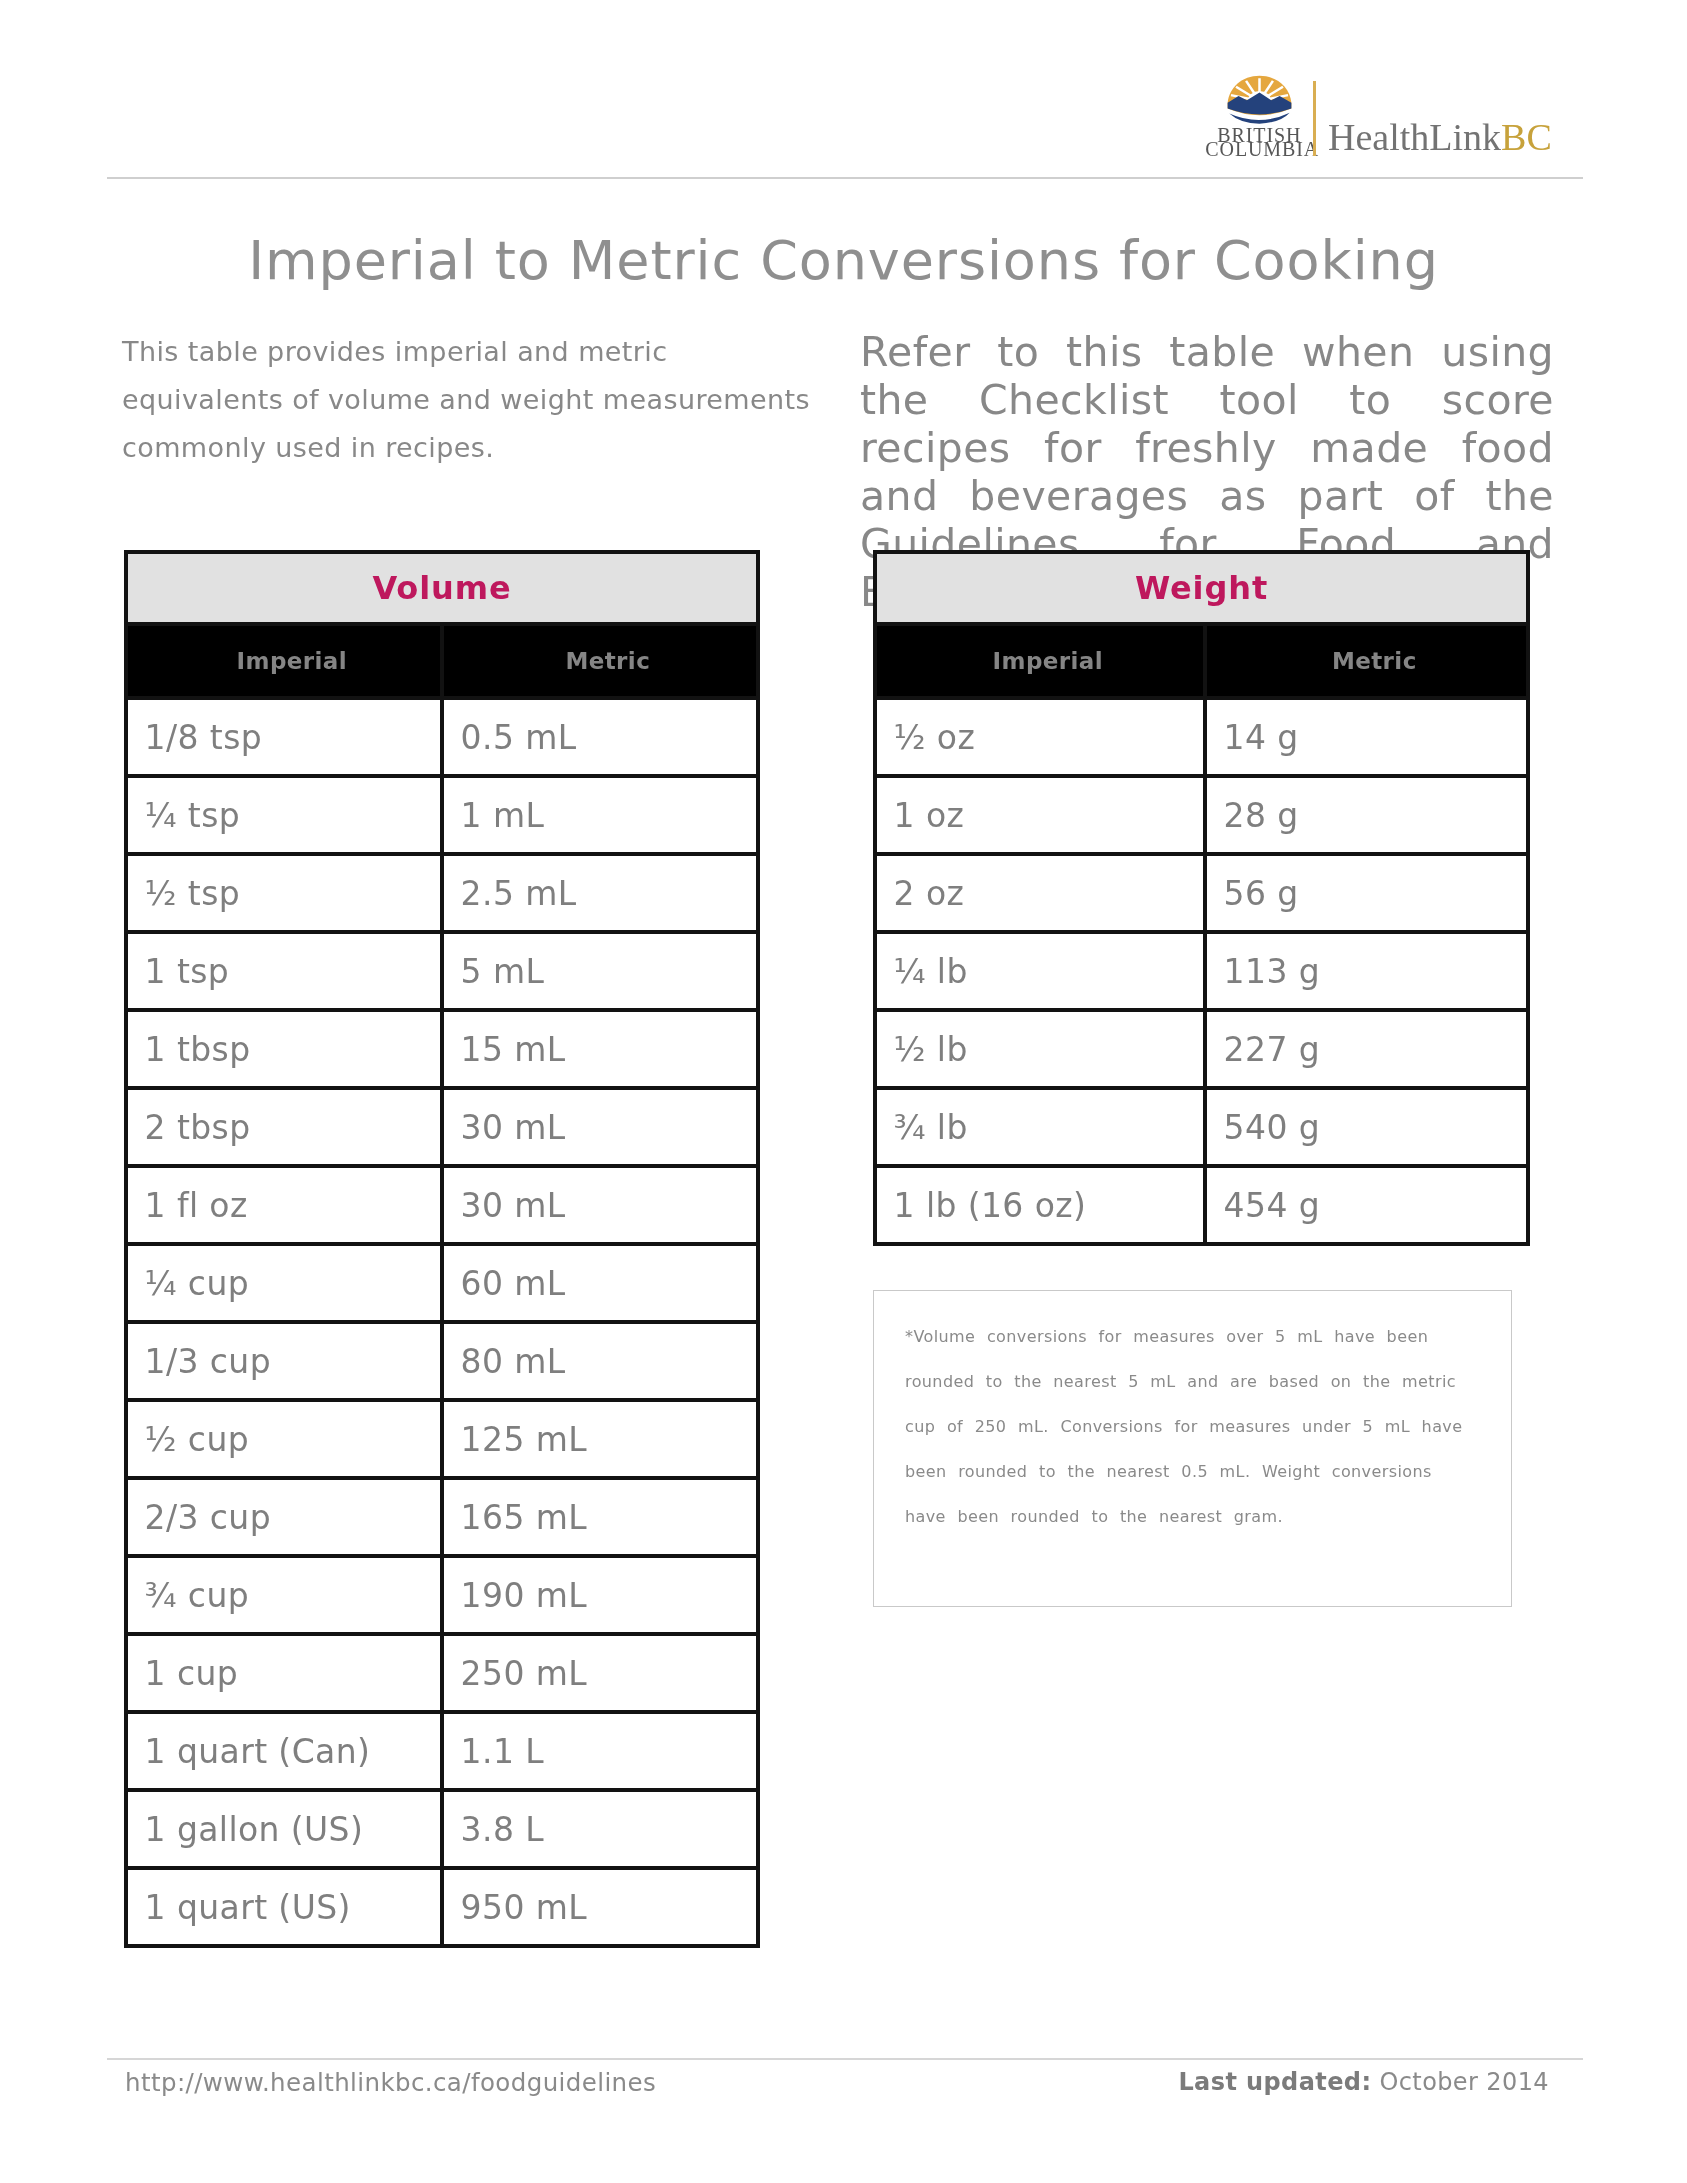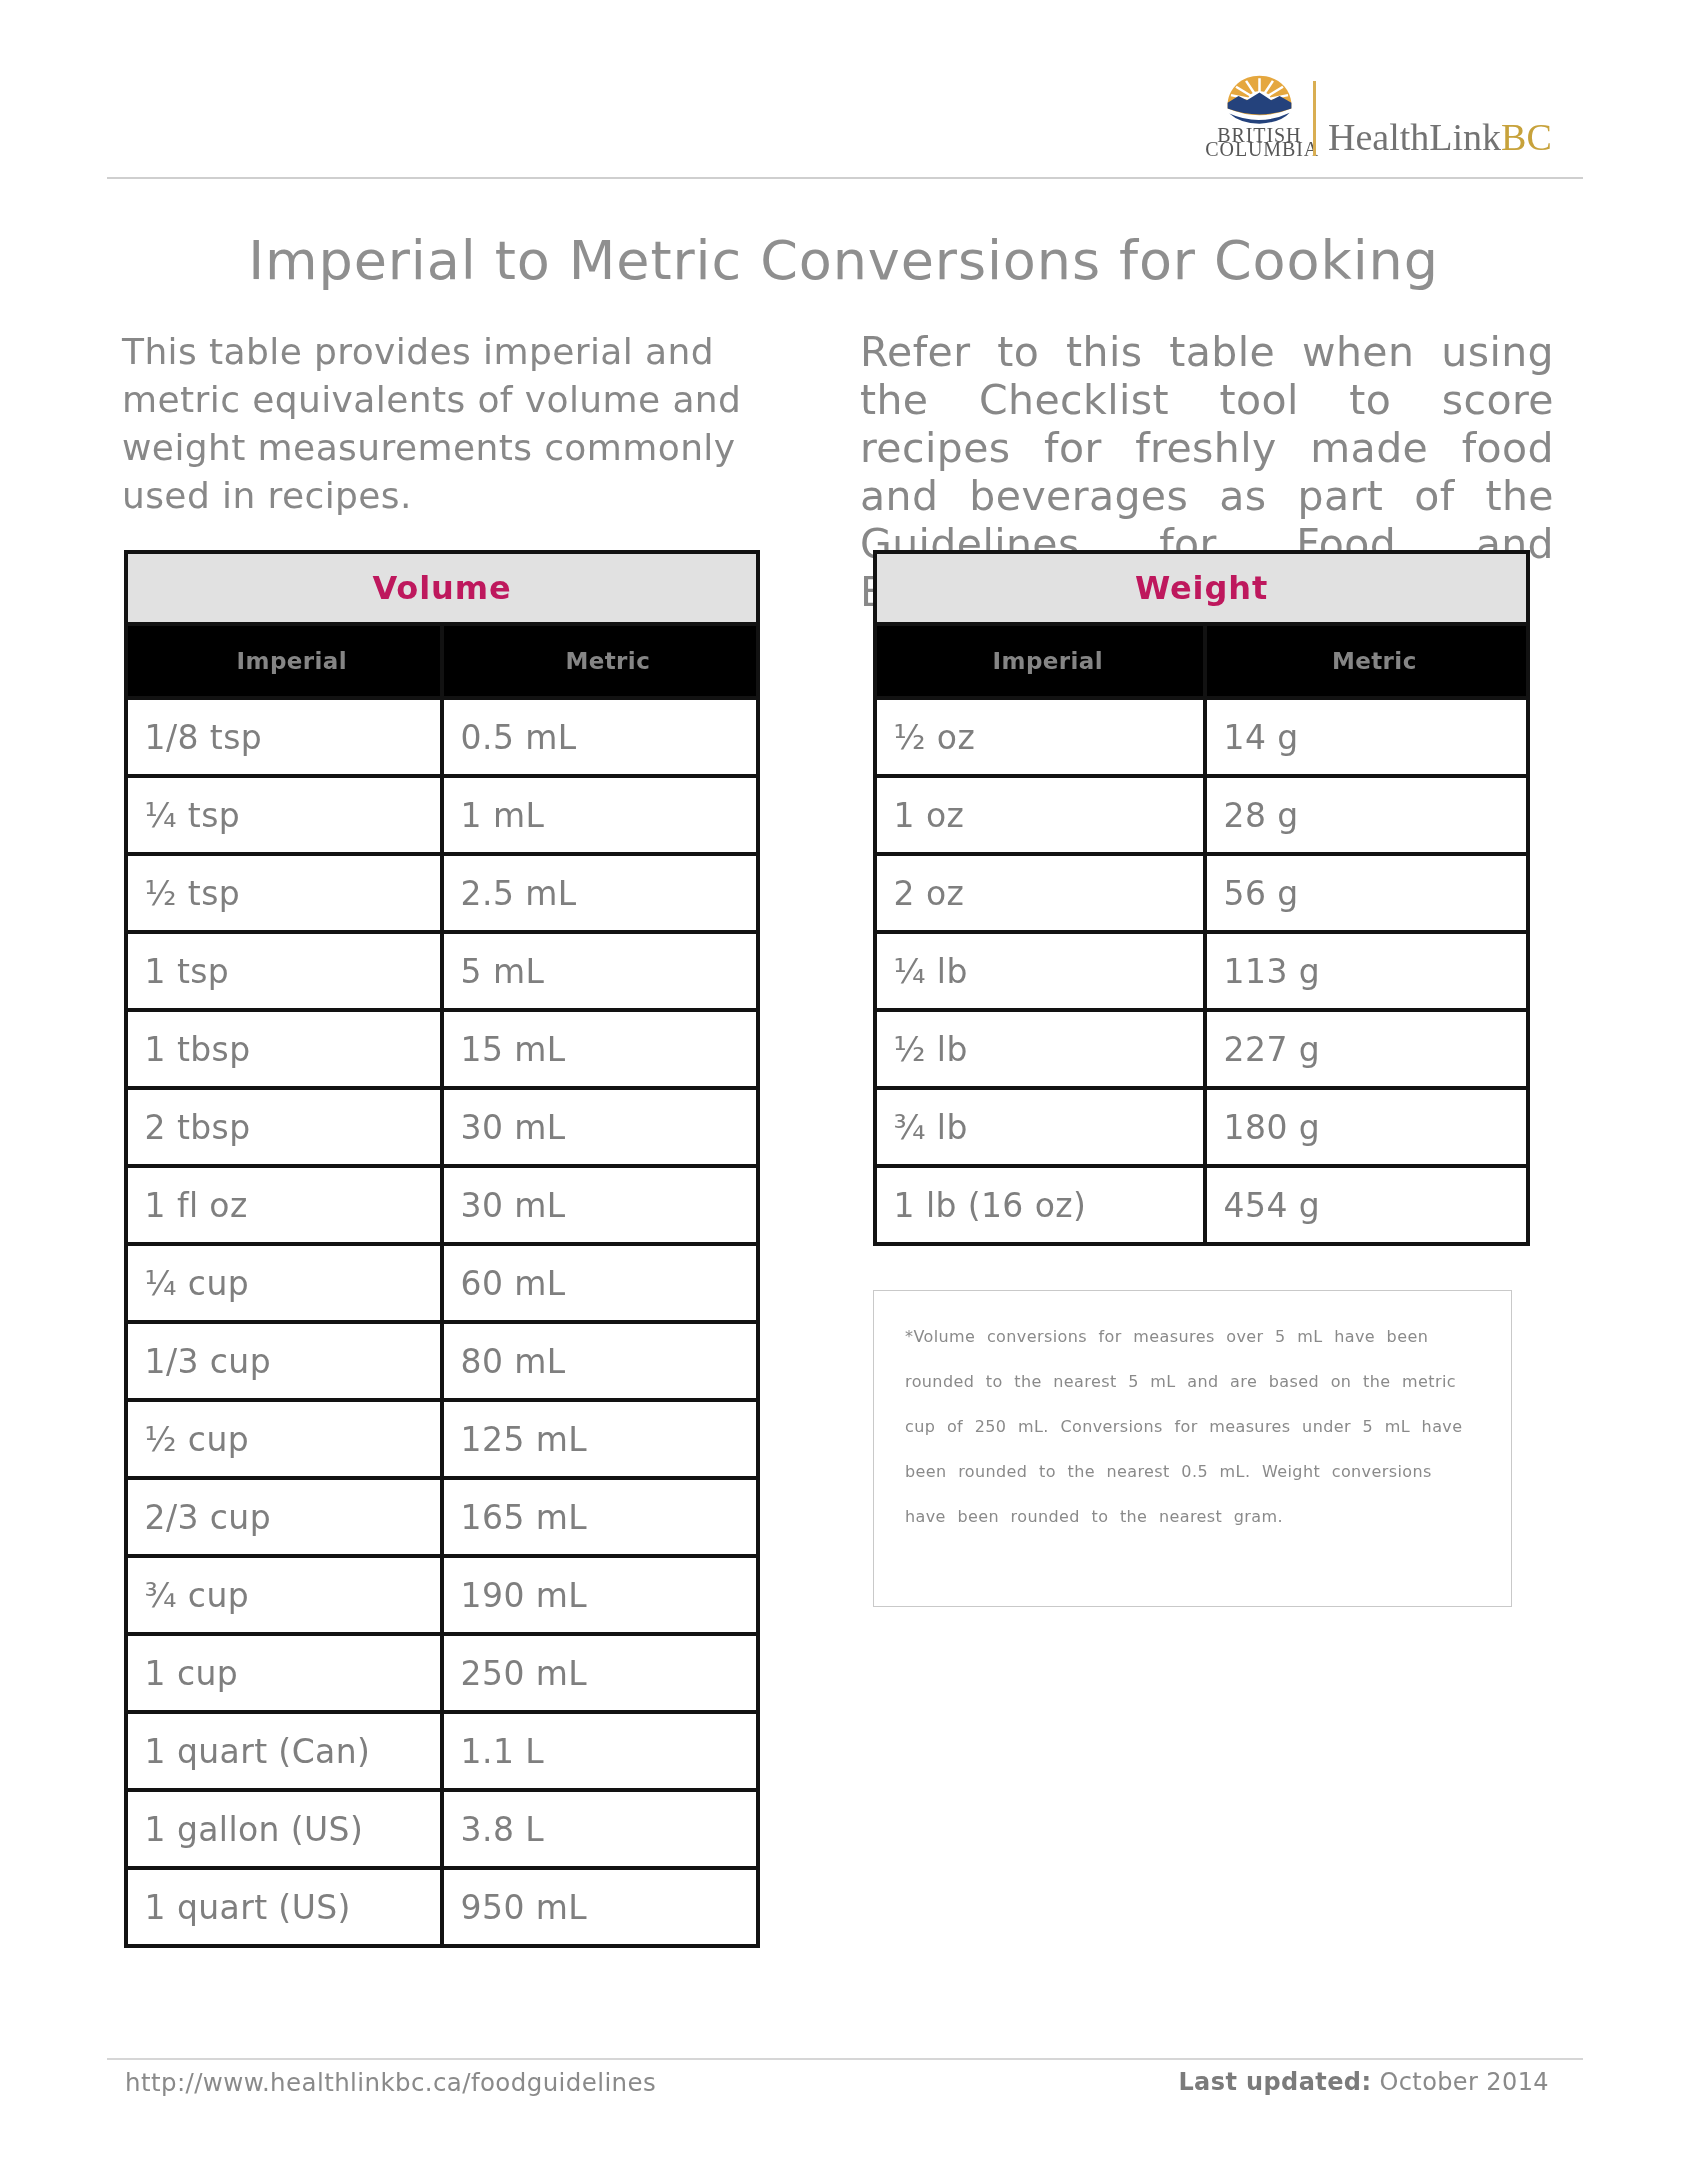--- a/index.html
+++ b/index.html
@@ -20,21 +20,21 @@
   #logo-brand{position:absolute;left:114px;top:45px;font-family:"Liberation Serif","DejaVu Serif",serif;
     font-size:38px;white-space:nowrap;}
   #logo-brand .brand-main{color:#737373;}
   #logo-brand .brand-suffix{color:#c7a23b;}
 
   
   #page-title{position:absolute;left:0;top:229px;width:100%;text-align:center;
     font-size:54px;letter-spacing:0.9px;color:#8f8f8f;}
 
   
-  .intro{position:absolute;top:328px;font-size:36px;line-height:48px;color:#888888;}
+  .intro{position:absolute;top:328px;font-size:27px;line-height:48px;color:#888888;}
   #intro-left{left:122px;width:699px;letter-spacing:0.4px;}
   #intro-right{left:860px;width:694px;font-size:41px;text-align:justify;letter-spacing:0.4px;word-spacing:5.2px;}
 
   
   .conv-table{position:absolute;top:550px;border-collapse:collapse;table-layout:fixed;background:#ffffff;}
   #volume-table{left:124px;width:632px;}
   #weight-table{left:873px;width:653px;}
   .conv-table th,.conv-table td{border:4.4px solid #121212;overflow:hidden;white-space:nowrap;}
   .caption-row th{height:66px;background:#e1e1e1;font-size:32px;font-weight:bold;
     color:#be185d;text-align:center;letter-spacing:0.9px;}
@@ -190,21 +190,21 @@
         <tr class="data-row">
           <td>¼ lb</td>
           <td>113 g</td>
         </tr>
         <tr class="data-row">
           <td>½ lb</td>
           <td>227 g</td>
         </tr>
         <tr class="data-row">
           <td>¾ lb</td>
-          <td>180 g</td>
+          <td>540 g</td>
         </tr>
         <tr class="data-row">
           <td>1 lb (16 oz)</td>
           <td>454 g</td>
         </tr>
       </tbody>
   </table>
 
   <div id="note-box">
     <div id="note-text">*Volume conversions for measures over 5 mL have been rounded to the nearest 5 mL and are based on the metric cup of 250 mL. Conversions for measures under 5 mL have been rounded to the nearest 0.5 mL. Weight conversions have been rounded to the nearest gram.</div>

